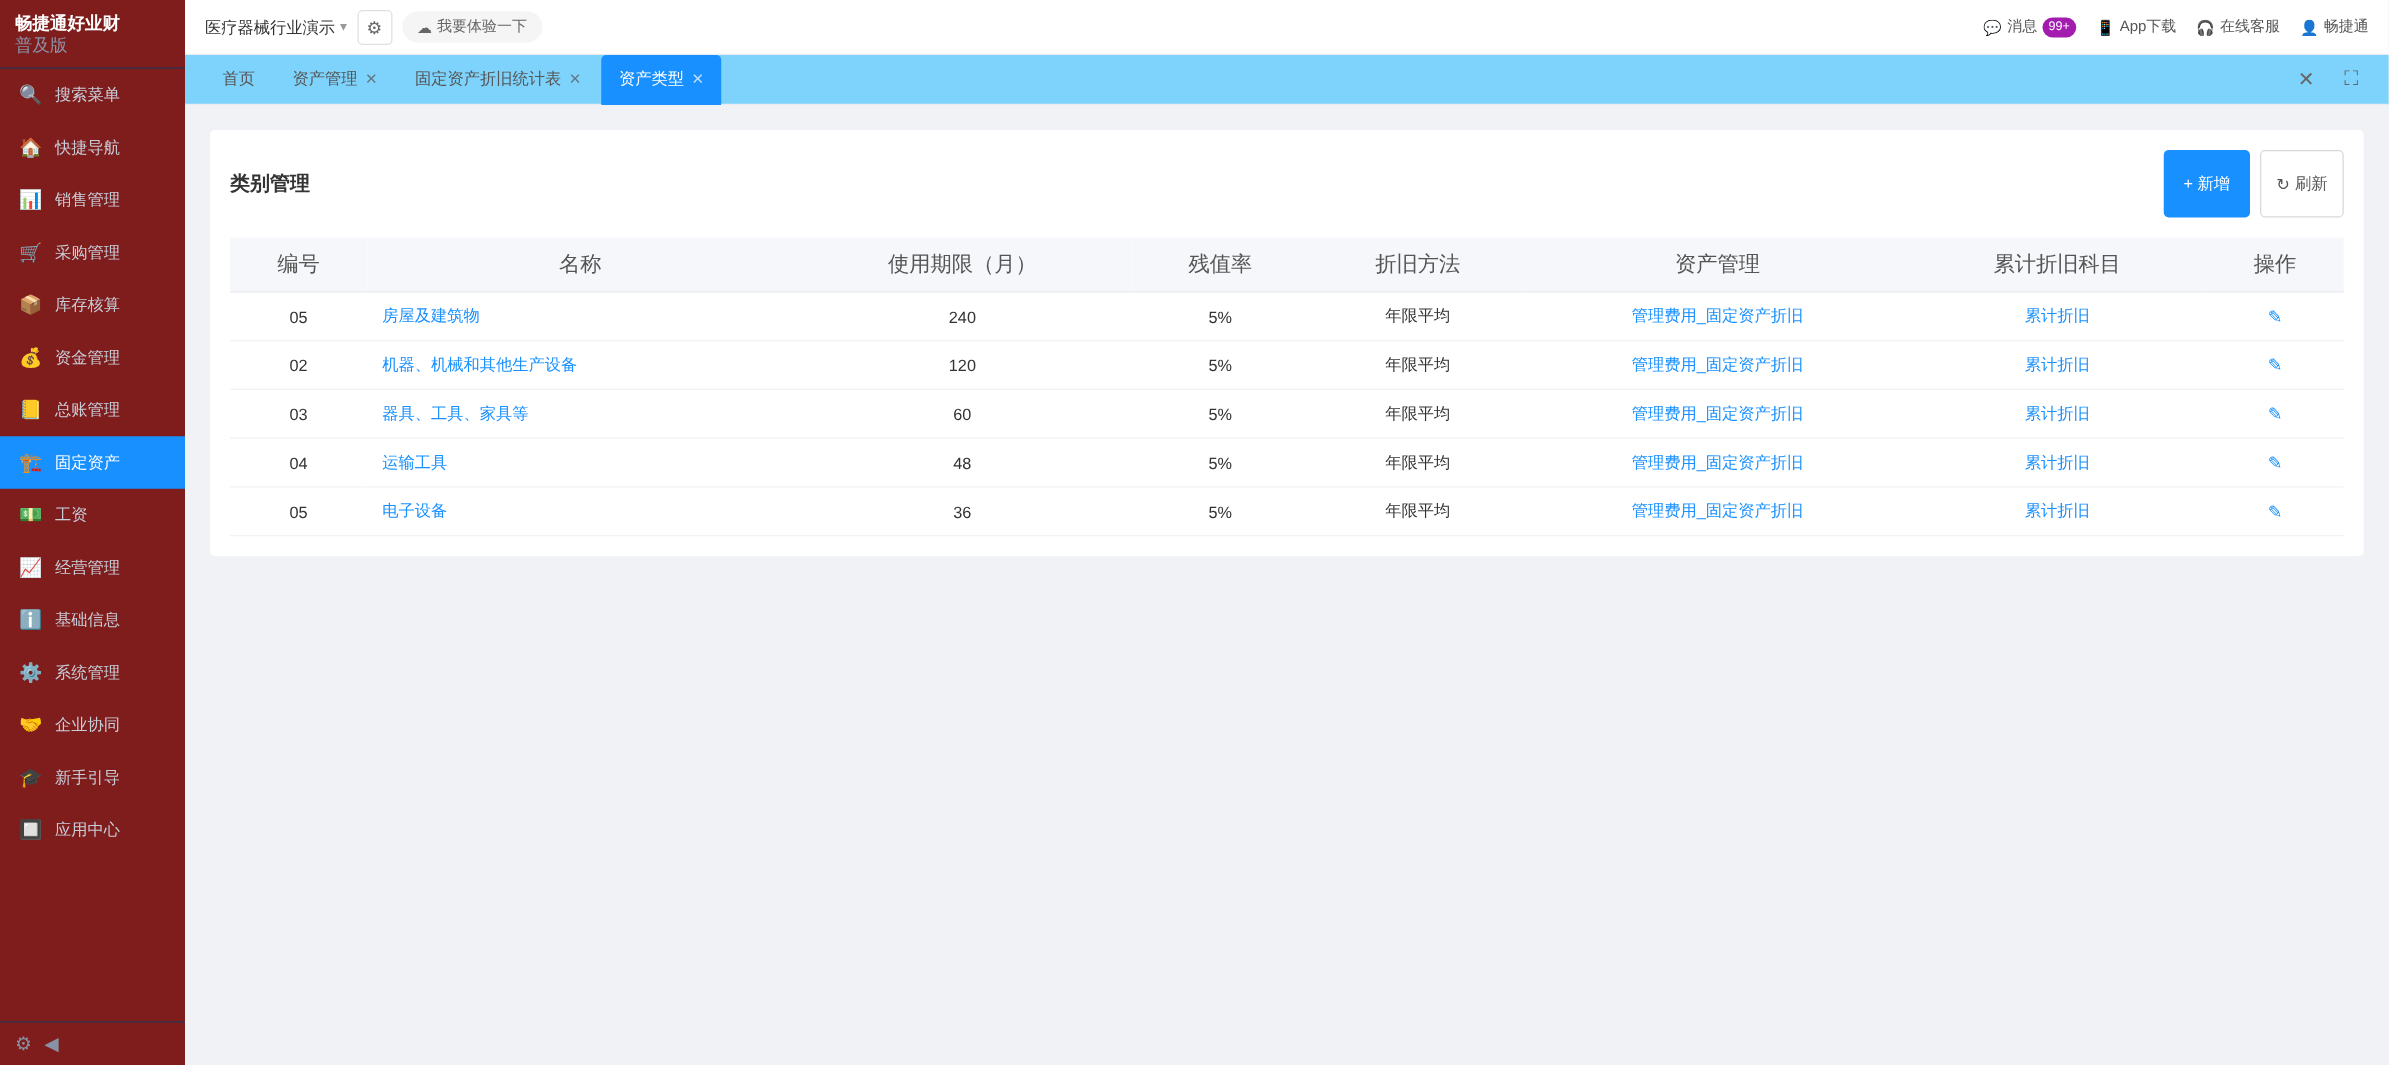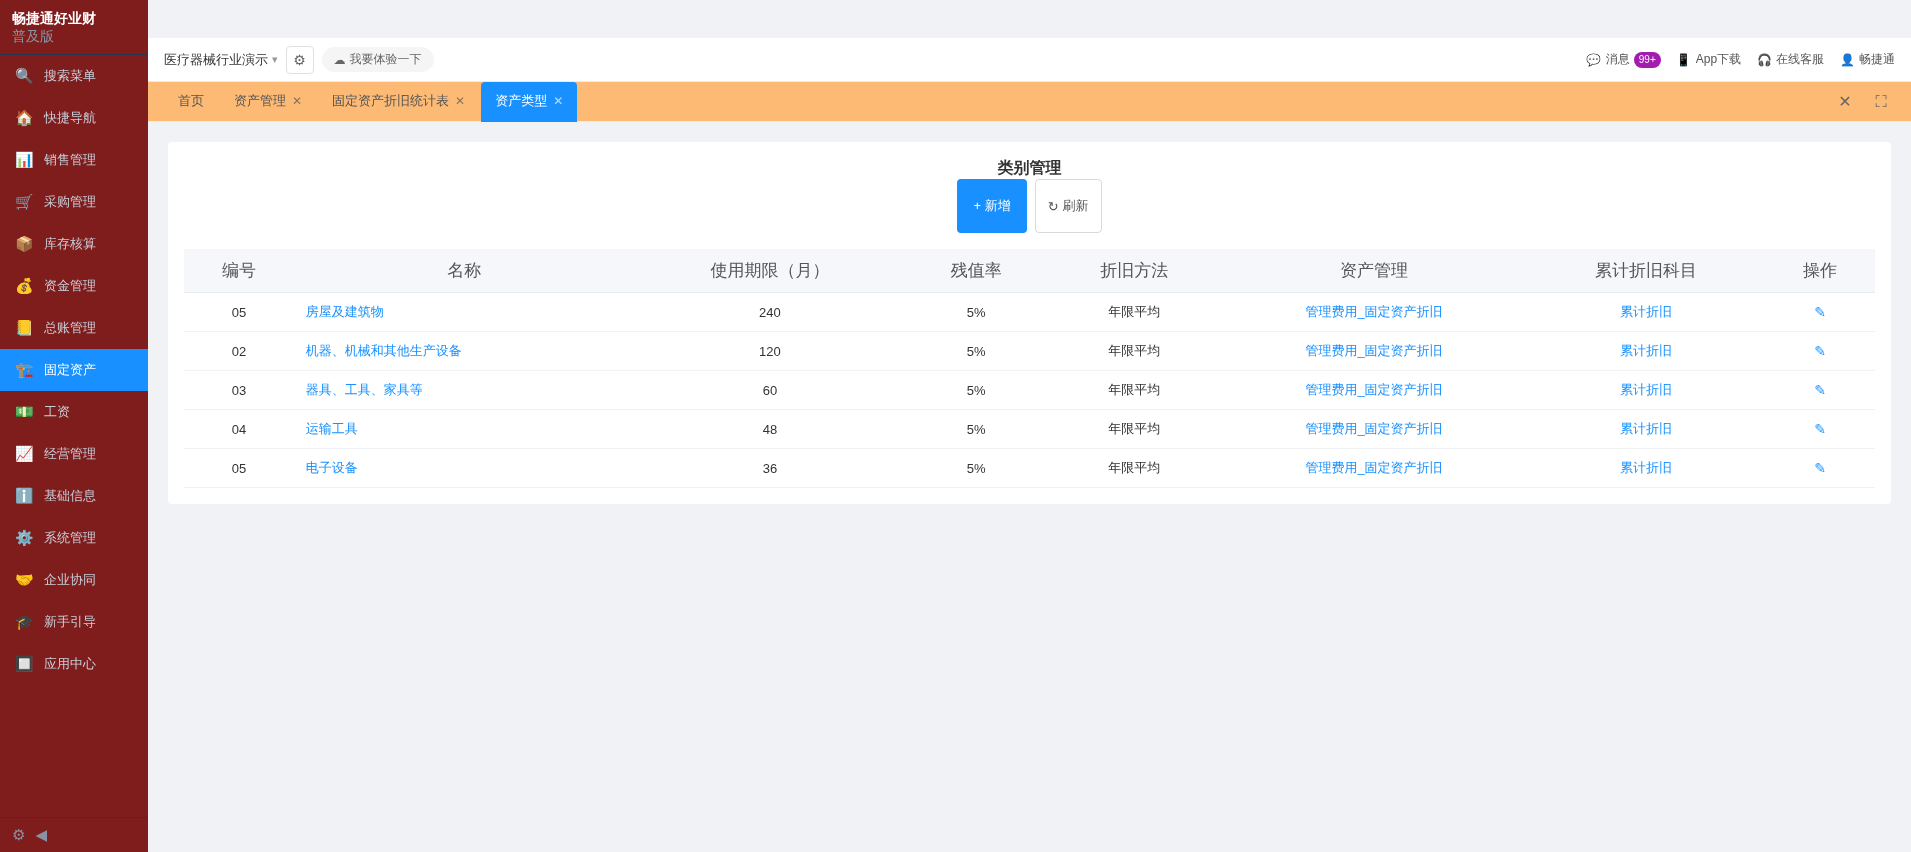--- a/index.html
+++ b/index.html
@@ -76,21 +76,20 @@
       font-size: 15px;
     }
 
     
     .main {
       flex: 1;
       display: flex;
       flex-direction: column;
       background: #f0f2f5;
       min-width: 0;
-      margin-top: 38px;
     }
 
     
     .topbar {
       height: 44px;
       background: #fff;
       display: flex;
       align-items: center;
       padding: 0 16px;
       border-bottom: 1px solid #e8ecf0;
@@ -140,21 +139,21 @@
       font-size: 10px;
       border-radius: 8px;
       padding: 0 5px;
       min-width: 18px;
       height: 16px;
       display: flex; align-items: center; justify-content: center;
     }
 
     
     .tabs-bar {
-      background: #fdba74;
+      background: #7dd3fc;
       display: flex;
       align-items: center;
       padding: 0 16px;
       border-bottom: 1px solid #e8ecf0;
       height: 40px;
       flex-shrink: 0;
       gap: 0;
     }
     .tab {
       display: flex;
@@ -205,21 +204,20 @@
     .panel {
       background: #fff;
       border-radius: 4px;
       padding: 16px;
     }
     .panel-header {
       display: flex;
       align-items: center;
       justify-content: space-between;
       margin-bottom: 16px;
-      flex-direction: column;
     }
     .panel-title {
       font-size: 16px;
       font-weight: 600;
       color: #333;
     }
     .panel-actions {
       display: flex;
       gap: 8px;
     }

